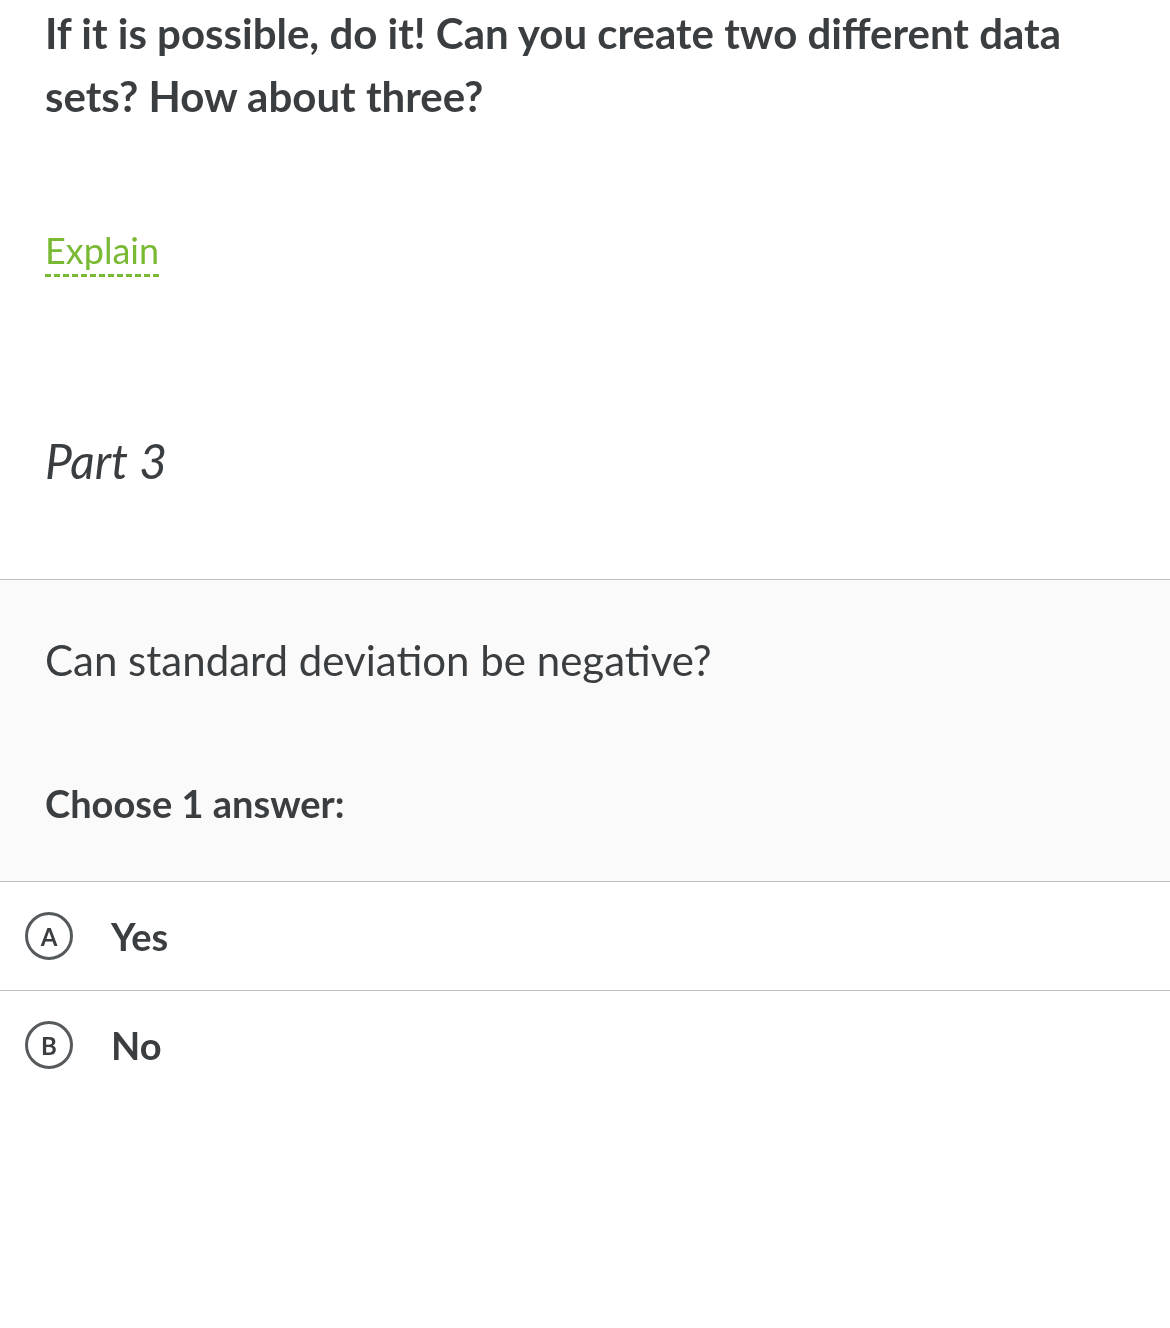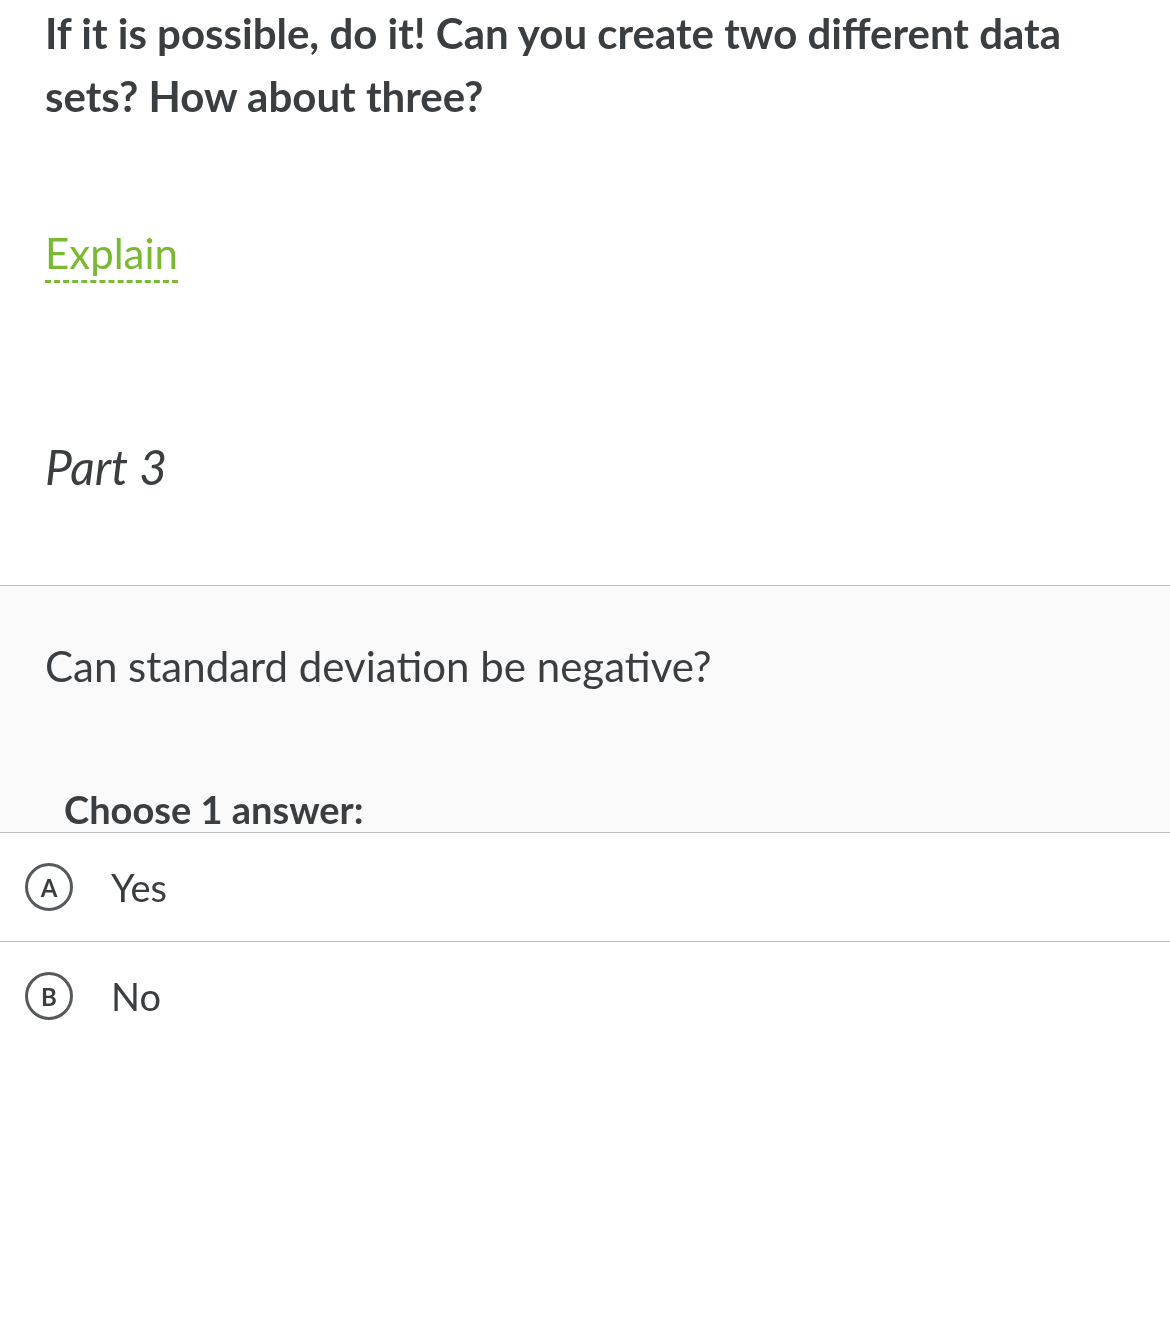--- a/index.html
+++ b/index.html
@@ -19,21 +19,21 @@
     .intro-text {
       font-size: 42px;
       font-weight: 700;
       color: #3b3e40;
       padding: 2px 45px 0 45px;
       line-height: 1.5;
     }
     .explain-link {
       display: inline-block;
       margin: 100px 0 0 45px;
-      font-size: 42px;
+      font-size: 36px;
       font-weight: 400;
       color: #79b933;
       border-bottom: 3px dashed #79b933;
       padding-bottom: 2px;
       cursor: pointer;
     }
     .part-heading {
       font-size: 48px;
       font-weight: 400;
       color: #3b3e40;
@@ -49,22 +49,23 @@
     .question-text {
       font-size: 42px;
       font-weight: 400;
       color: #3b3e40;
       padding: 55px 45px 0 45px;
     }
     .choose-text {
       font-size: 38px;
       font-weight: 700;
       color: #3b3e40;
-      padding: 0 64px;
+      padding: 0 45px;
       margin-top: 95px;
+      margin-bottom: 55px;
     }
     .answer-option {
       display: flex;
       align-items: center;
       border-top: 1px solid #c0c0c0;
       padding: 30px 45px 30px 25px;
       cursor: pointer;
       background: #ffffff;
     }
     .answer-option:first-of-type {
@@ -78,21 +79,21 @@
       display: flex;
       align-items: center;
       justify-content: center;
       font-size: 24px;
       font-weight: 700;
       color: #3b3e40;
       flex-shrink: 0;
     }
     .option-text {
       font-size: 38px;
-      font-weight: 400;
+      font-weight: 700;
       color: #3b3e40;
       margin-left: 38px;
     }
   </style>
 </head>
 <body>
 
 <div class="container">
   <div class="intro-text">If it is possible, do it! Can you create two different data sets? How about three?</div>
 

